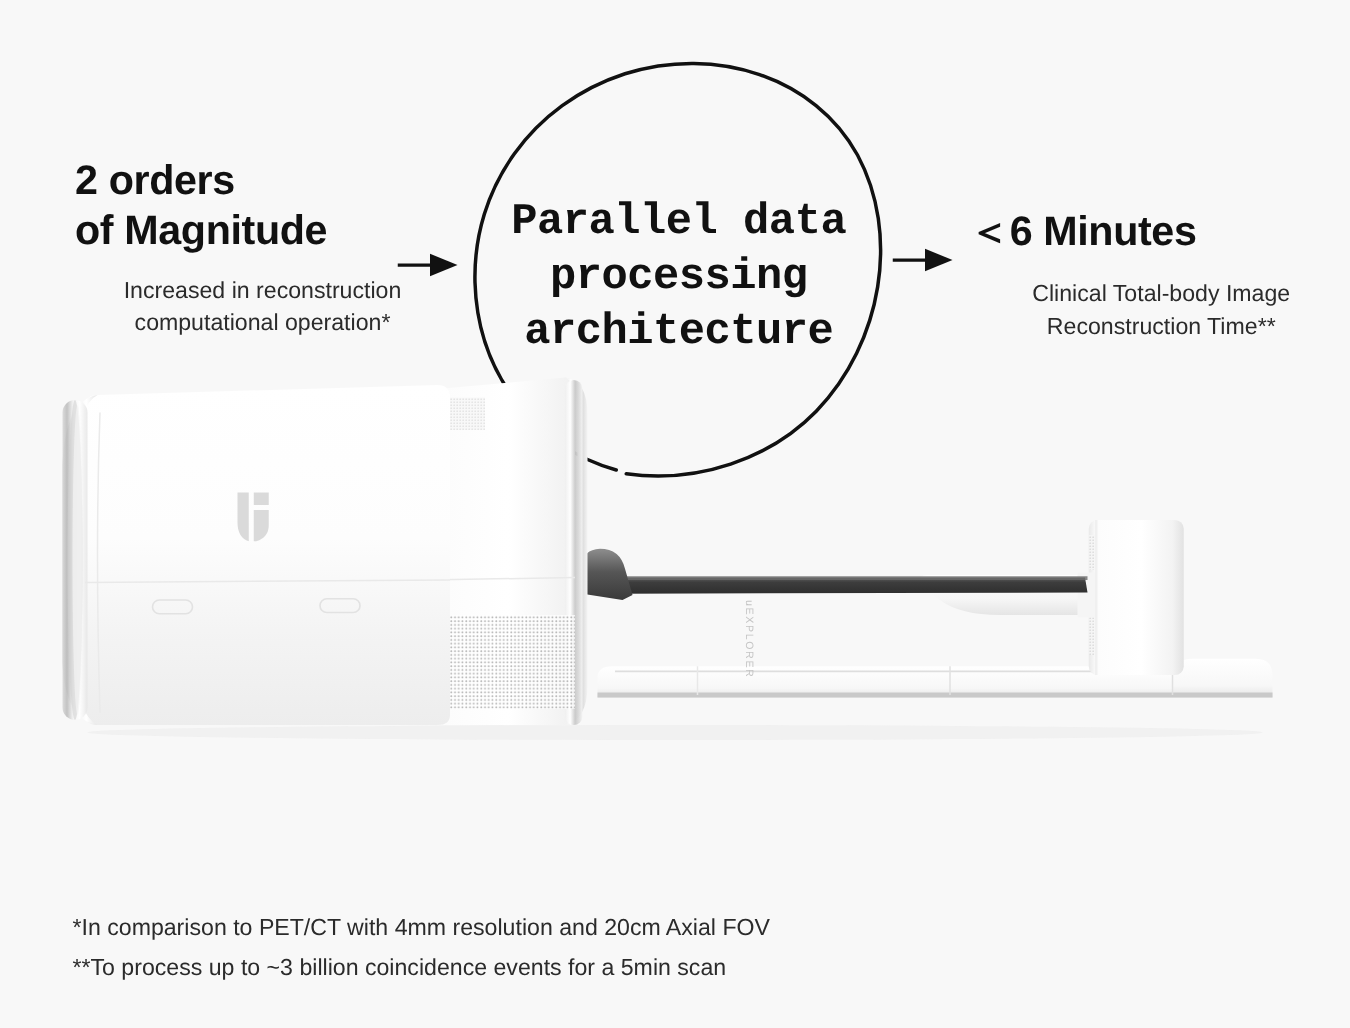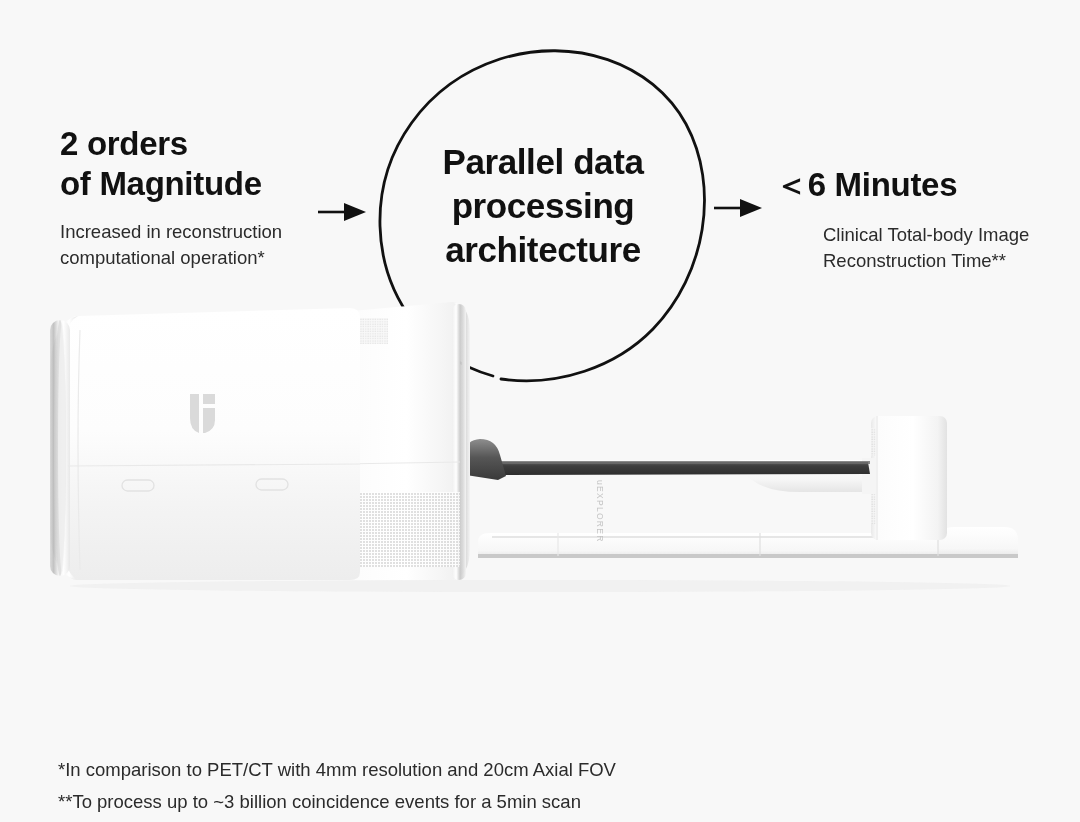--- a/index.html
+++ b/index.html
@@ -32,20 +32,21 @@
     letter-spacing: -0.3px;
     color: #111;
     white-space: pre-line;
   }
   .stat-sub {
     font-size: 18.5px;
     font-weight: normal;
     line-height: 1.42;
     color: #2b2b2b;
     white-space: pre-line;
+    text-align: center;
   }
 
   #left-block  { left: 60px; top: 124px; width: 300px; }
   #left-block .stat-sub { margin-top: 16px; }
 
   #right-block { left: 775px; top: 165px; width: 260px; }
   #right-block .stat-sub { margin-top: 17px; margin-left: 48px; }
 
   
   .arrow { position: absolute; }
@@ -56,40 +57,40 @@
   #circle-group {
     position: absolute;
     left: 368px;
     top: 40px;
     width: 350px;
     height: 350px;
   }
   #circle-label {
     position: absolute;
     left: 0;
-    top: 100px;
+    top: 116px;
     width: 350px;
     text-align: center;
     font-size: 35px;
     font-weight: bold;
     line-height: 1.25;
     letter-spacing: -0.4px;
     color: #111;
     white-space: pre-line;
+    font-family: Liberation Mono, monospace;
   }
 
   
   #footnotes {
     position: absolute;
     left: 58px;
     top: 726px;
     font-size: 18.5px;
     line-height: 1.72;
     color: #2b2b2b;
-    margin-top: 28px;
   }
   #footnotes div { white-space: pre; }
 
   
   #device {
     position: absolute;
     left: 0;
     top: 280px;
     width: 1080px;
     height: 340px;

